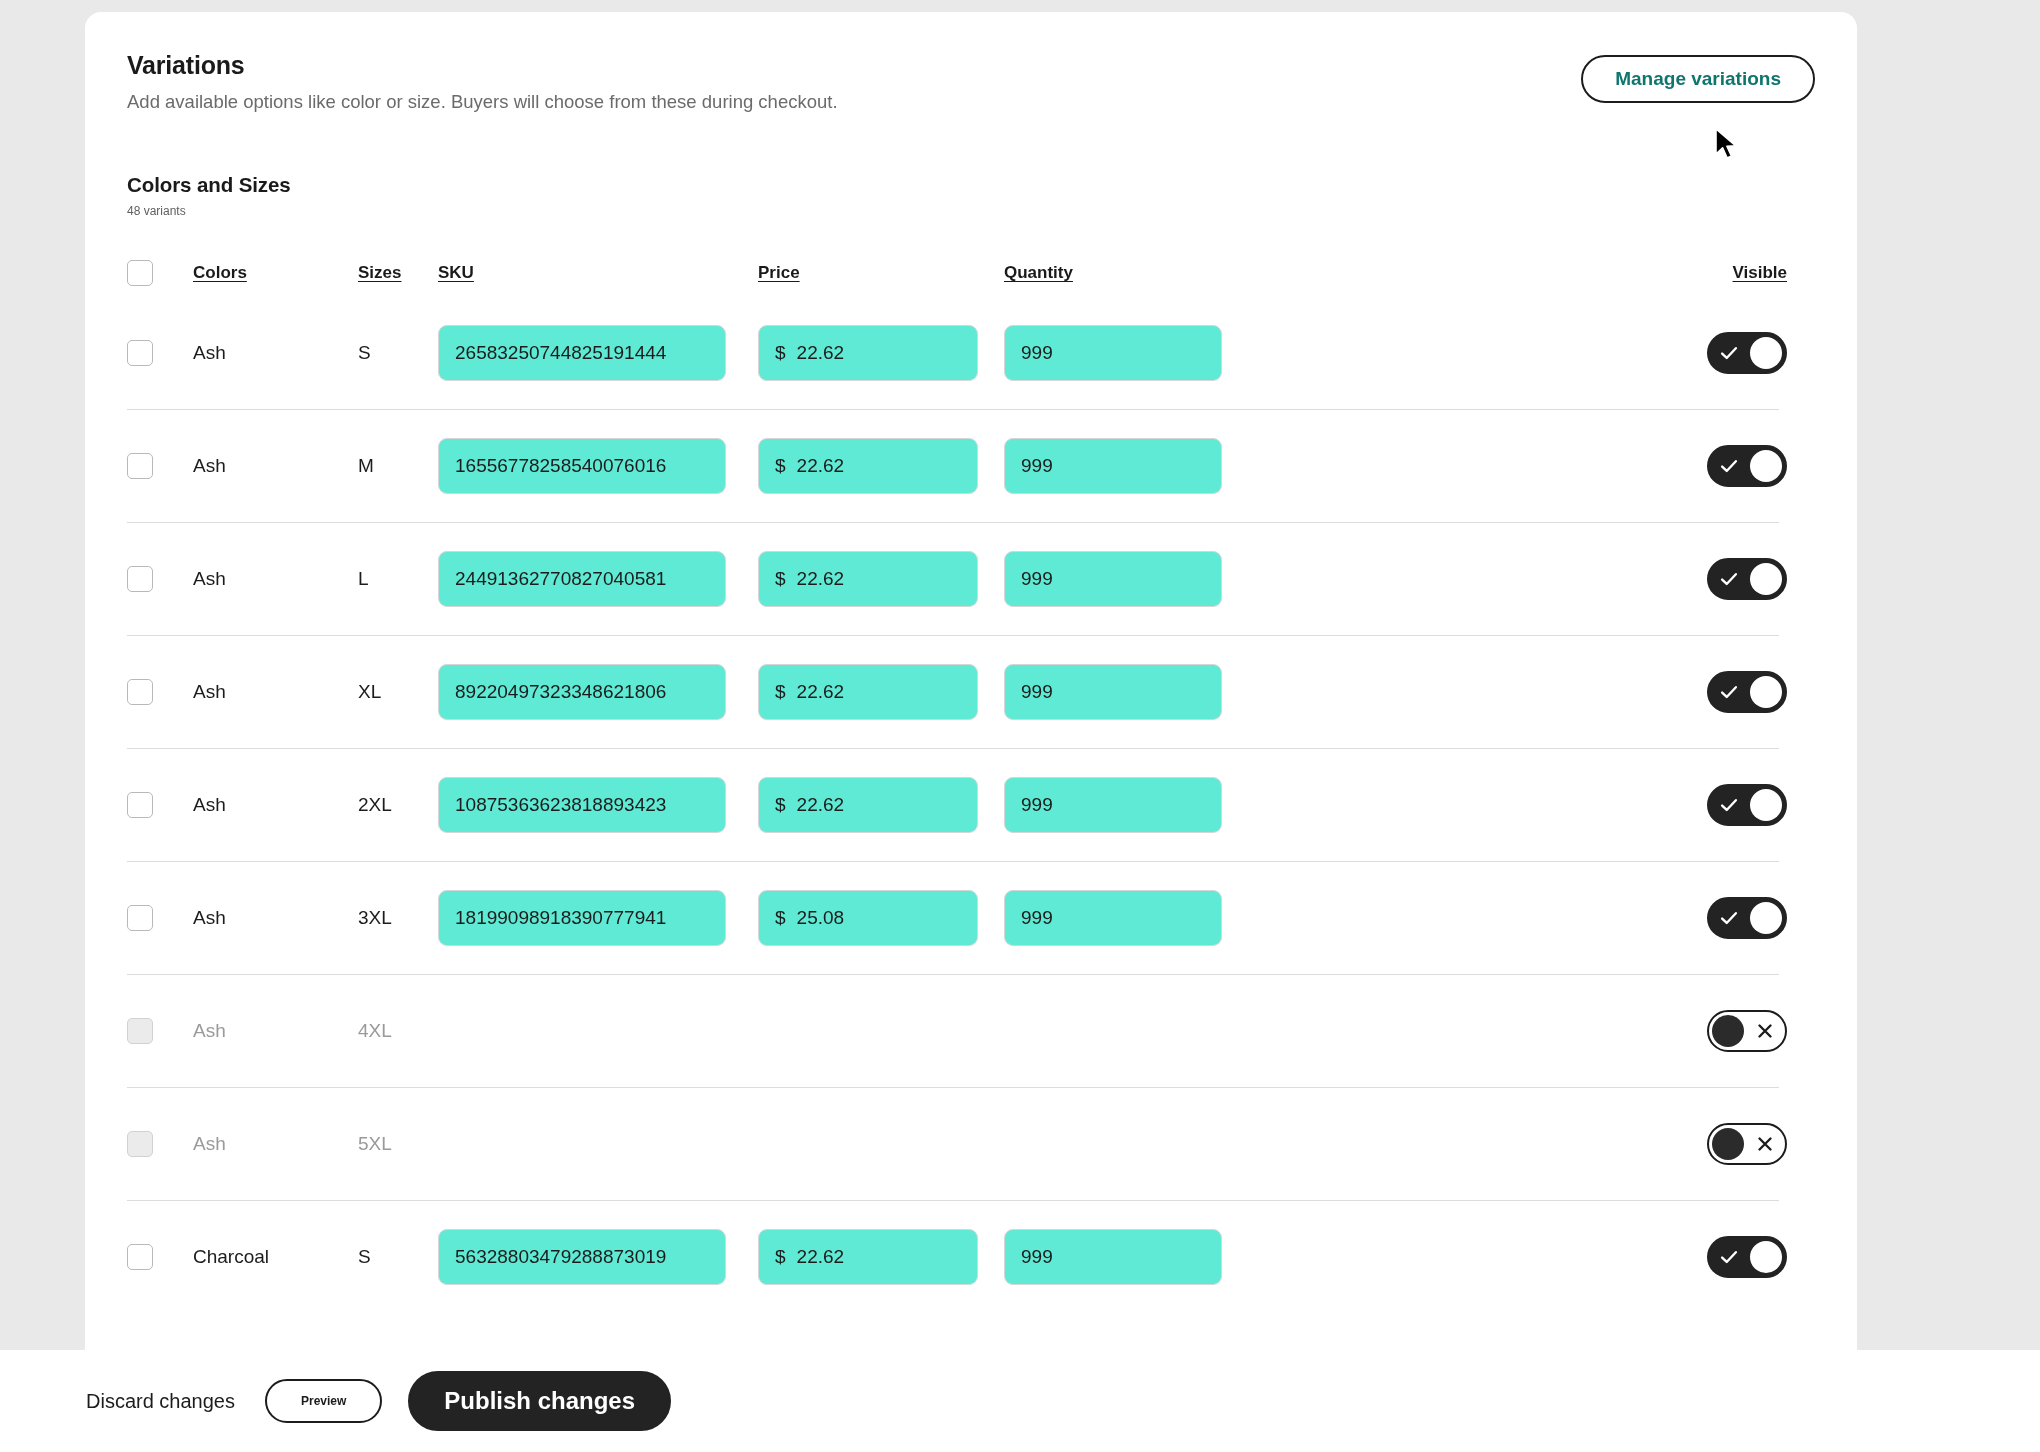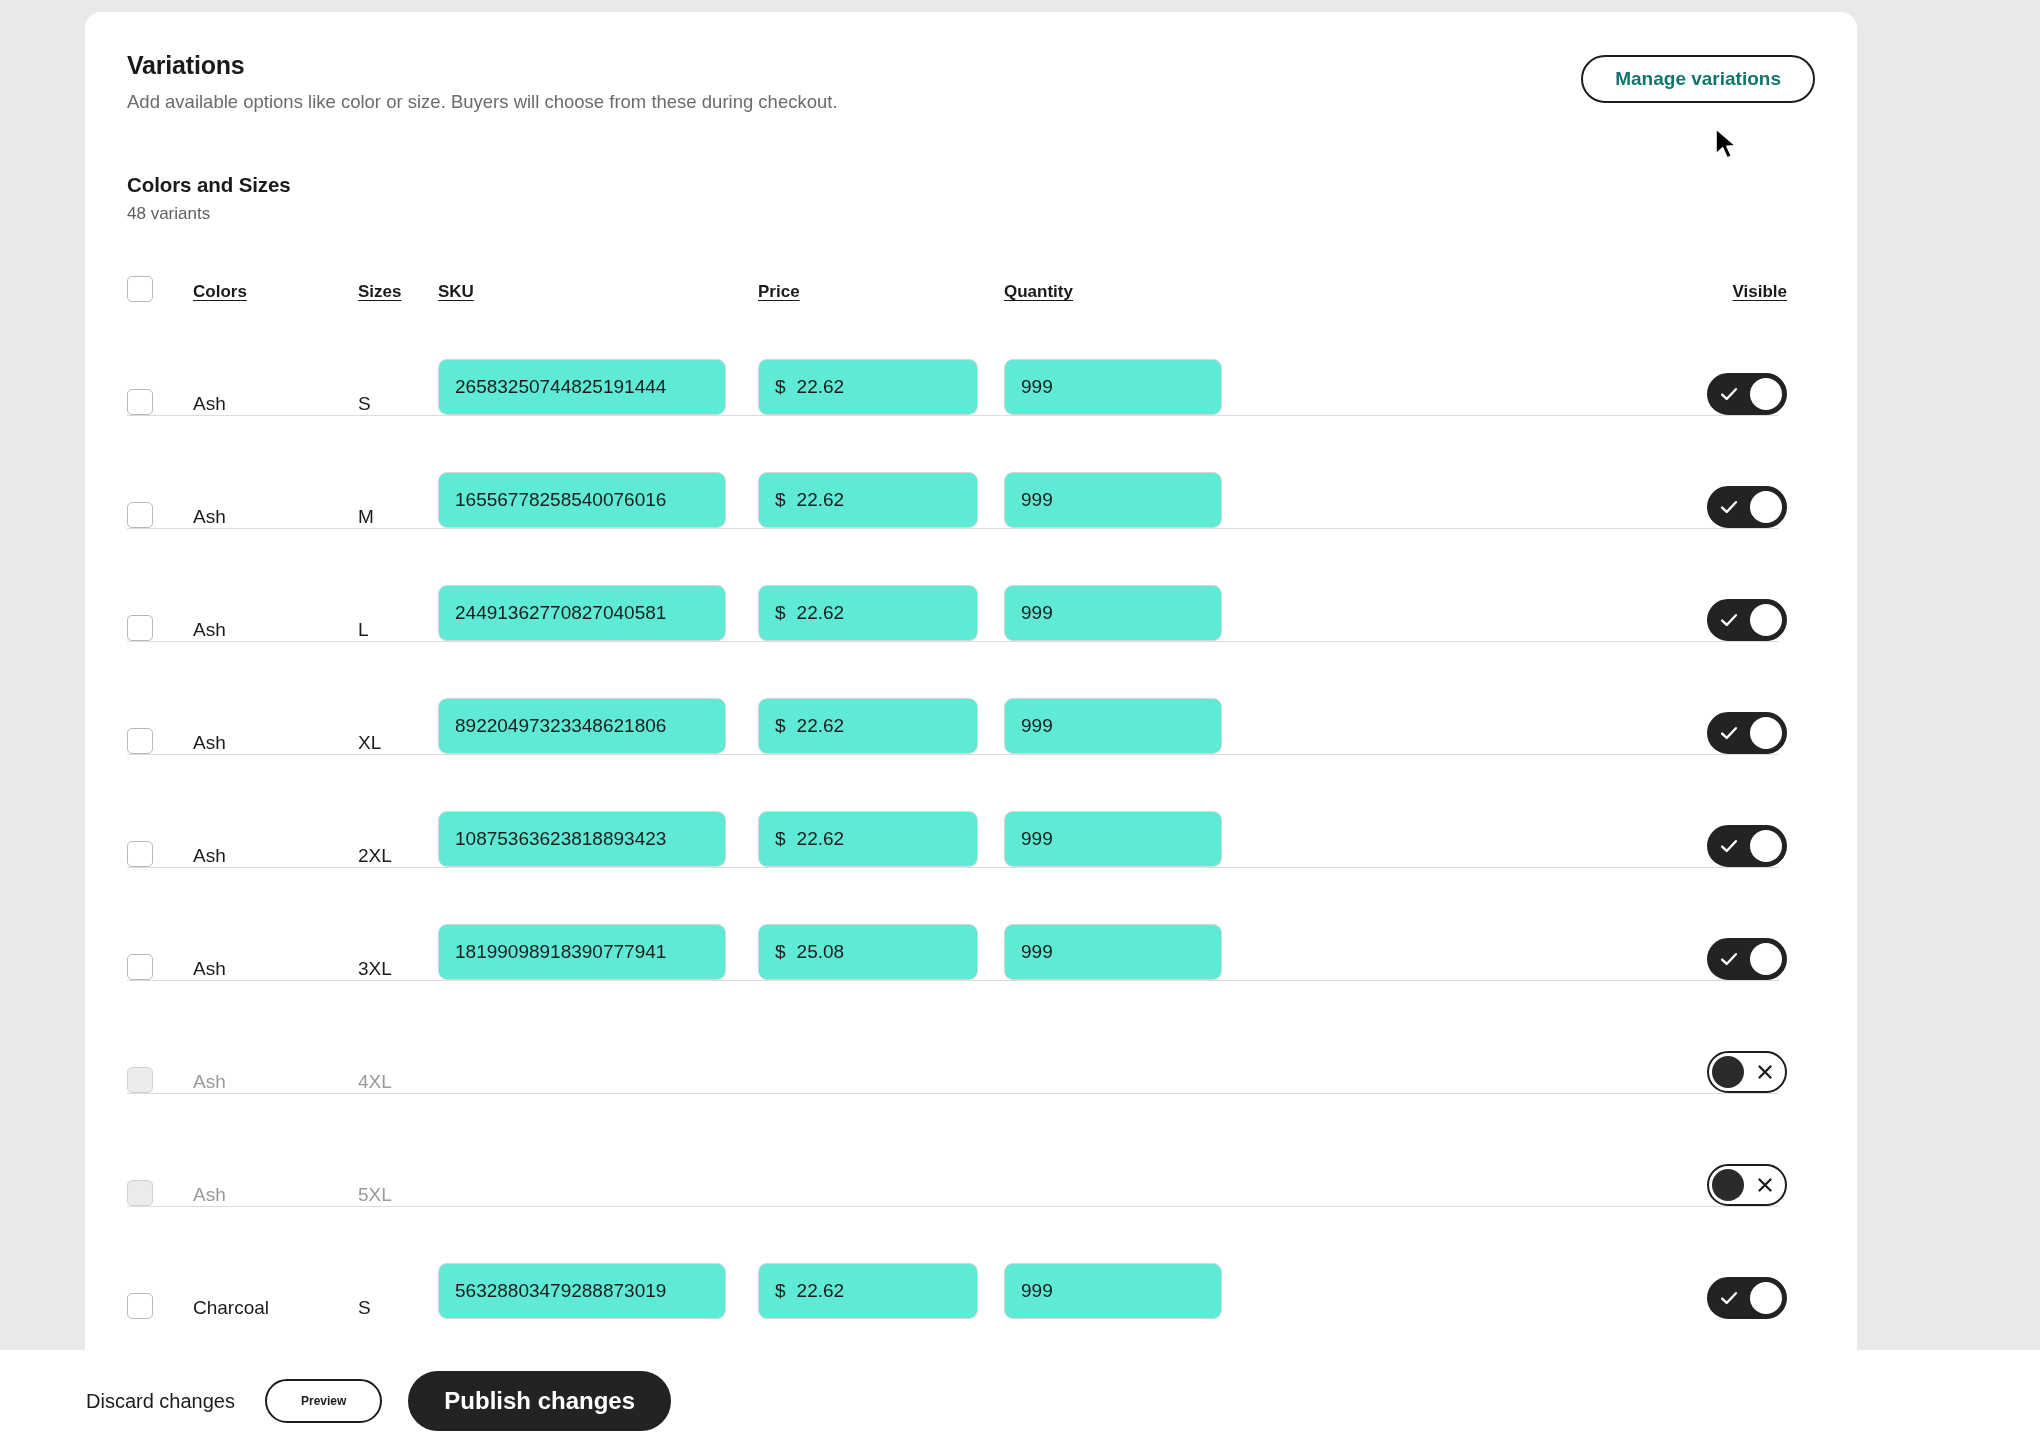--- a/index.html
+++ b/index.html
@@ -74,35 +74,35 @@
   #group-heading { margin-top: 58px; }
 
   #group-title {
     font-size: 20.5px;
     font-weight: 700;
     color: #1a1a1a;
     letter-spacing: -0.1px;
   }
 
   #group-count {
-    font-size: 17px;
+    font-size: 12px;
     color: #5f5f5f;
     margin-top: 7px;
   }
 
   
   #variants-table {
     margin-top: 32px;
     position: relative;
   }
 
   .row {
     position: relative;
     display: flex;
-    align-items: flex-end;
+    align-items: center;
     height: 113px;
   }
 
   .row.header-row { height: 46px; }
 
   .row + .row::before {
     content: "";
     position: absolute;
     left: 0;
     right: 36px;

